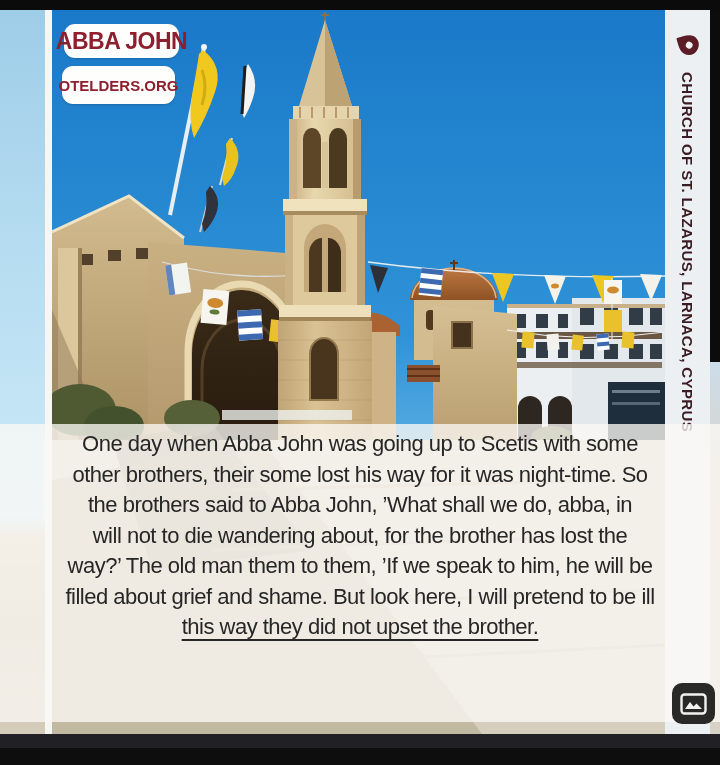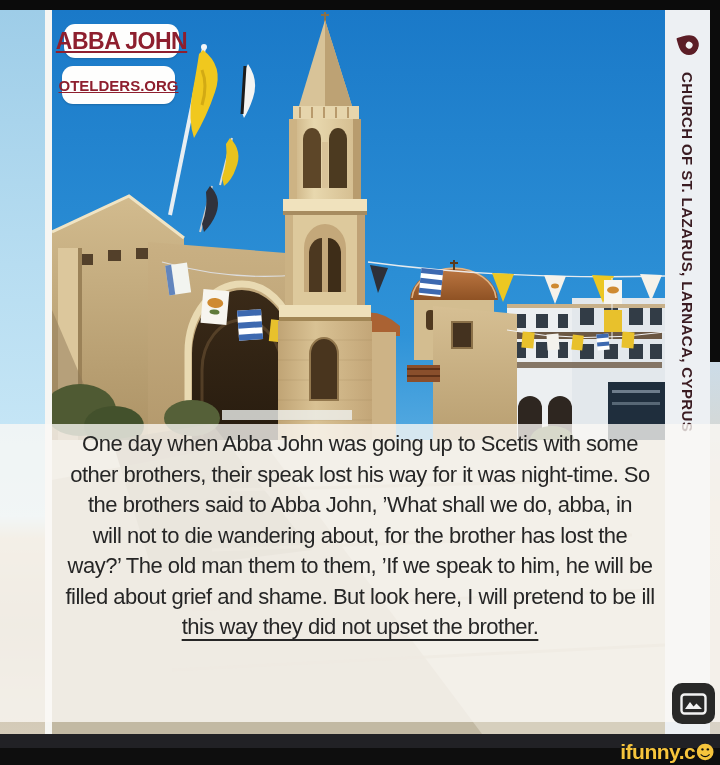--- a/index.html
+++ b/index.html
@@ -34,21 +34,21 @@
     font-weight:bold;font-size:15px;letter-spacing:0.4px;color:#3a1b21;
   }
   .right-black-bar{position:absolute;left:710px;top:10px;width:10px;height:352px;background:#0c0c0c;z-index:3;}
   .right-sliver{position:absolute;left:710px;top:362px;width:10px;height:372px;z-index:1;
     background:linear-gradient(180deg,#ccdce8 0%,#ded4c2 40%,#d8d2c6 100%);}
   
   .badge{
     position:absolute;z-index:6;background:#fefefd;color:#8e1f2e;
     border-radius:11px;box-shadow:0 1px 2px rgba(0,0,0,0.18);
     display:flex;align-items:center;justify-content:center;
-    font-weight:bold;letter-spacing:-0.5px;white-space:nowrap;text-decoration:underline;
+    font-weight:bold;letter-spacing:-0.5px;white-space:nowrap;
   }
   .badge-title{left:64px;top:24px;width:115px;height:34px;font-size:23px;}
   .badge-site{left:62px;top:66px;width:113px;height:38px;font-size:15px;letter-spacing:0;}
   
   .story-overlay{
     position:absolute;left:0;top:424px;width:720px;height:298px;z-index:5;
     background:rgba(251,249,245,0.78);
   }
   .story-text{position:absolute;left:0;top:5px;width:720px;text-align:center;}
   .story-line{
@@ -330,35 +330,34 @@
   </div>
   <div class="right-black-bar"></div>
   <div class="right-sliver"></div>
 
   <div class="badge badge-title">ABBA JOHN</div>
   <div class="badge badge-site">OTELDERS.ORG</div>
 
   <div class="story-overlay">
     <div class="story-text">
         <div class="story-line"><span>One day when Abba John was going up to Scetis with some</span></div>
-        <div class="story-line"><span>other brothers, their speak lost his way for it was night-time. So</span></div>
+        <div class="story-line"><span>other brothers, their some lost his way for it was night-time. So</span></div>
         <div class="story-line"><span>the brothers said to Abba John, ’What shall we do, abba, in</span></div>
         <div class="story-line"><span>will not to die wandering about, for the brother has lost the</span></div>
         <div class="story-line"><span>way?’ The old man them to them, ’If we speak to him, he will be</span></div>
         <div class="story-line"><span>filled about grief and shame. But look here, I will pretend to be ill</span></div>
         <div class="story-line"><span class="u">this way they did not upset the brother.</span></div>
       </div>
   </div>
 
   <div class="media-icon">
     <svg width="27" height="22" viewBox="0 0 27 22">
       <rect x="1.5" y="1.5" width="24" height="19" rx="3" fill="none" stroke="#f2f2f2" stroke-width="2.4"></rect>
       <path d="M5,16 L10,9 L13.5,13.5 L16.5,10.5 L22,16 Z" fill="#f2f2f2"></path>
     </svg>
   </div>
 
   <div class="top-bar"></div>
   <div class="bottom-bar">
     <div class="band"></div>
   </div>
-  <div class="watermark"><span>ifunny.c</span><span class="smiley">☻</span></div>
 
 </div>
 
 </body></html>

